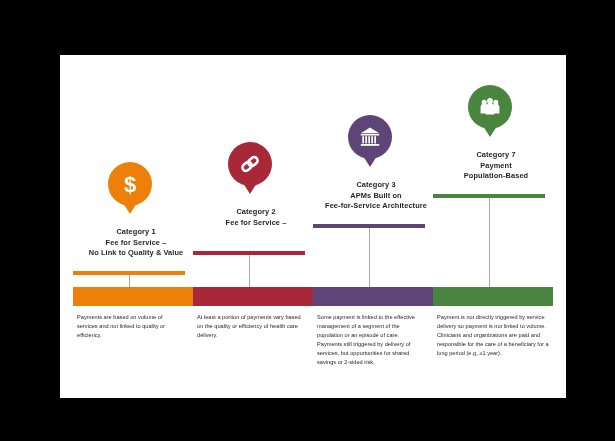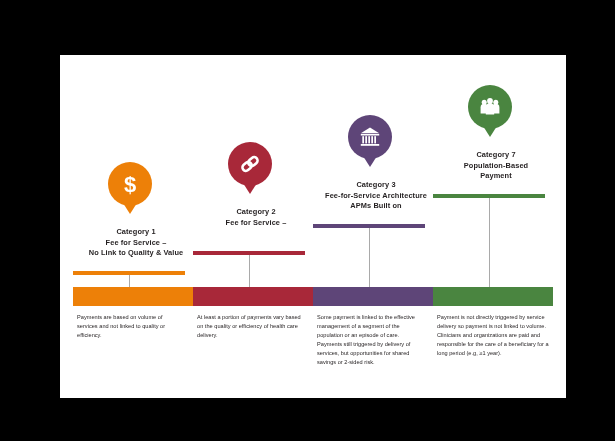--- a/index.html
+++ b/index.html
@@ -143,44 +143,44 @@
           <rect x="11.3" y="12.2" width="1.7" height="7.2"></rect>
           <rect x="14.3" y="12.2" width="1.7" height="7.2"></rect>
           <rect x="17.3" y="12.2" width="1.7" height="7.2"></rect>
           <rect x="3.8" y="20.0" width="18.4" height="1.8"></rect>
         </g>
       </svg>
     </span>
   </div>
   <div class="cat" style="left:240px; top:125px; width:152px;">
     <div class="cat-num">Category 3</div>
+    <div class="cat-desc">APMs Built on</div>
     <div class="cat-desc">Fee-for-Service Architecture</div>
-    <div class="cat-desc">APMs Built on</div>
   </div>
   <div class="catbar" style="left:253px; top:169px; width:112px; background:#5E4578;"></div>
   <div class="connector" style="left:309px; top:173px; height:59px;"></div>
 
   <div class="pin" style="left:408px; top:30px; background:#4A8540; color:#4A8540;">
     <span>
       <svg width="26" height="26" viewBox="0 0 26 26">
         <g fill="#ffffff">
           <circle cx="7.2" cy="8.2" r="2.5"></circle>
           <path d="M3.6 19.4 V13.4 a3.6 3.6 0 0 1 7.2 0 v6z"></path>
           <circle cx="18.8" cy="8.2" r="2.5"></circle>
           <path d="M15.2 19.4 V13.4 a3.6 3.6 0 0 1 7.2 0 v6z"></path>
           <circle cx="13" cy="7.0" r="2.9"></circle>
           <path d="M8.8 20.6 V13.2 a4.2 4.2 0 0 1 8.4 0 v7.4z"></path>
         </g>
       </svg>
     </span>
   </div>
   <div class="cat" style="left:360px; top:95px; width:152px;">
     <div class="cat-num">Category 7</div>
+    <div class="cat-desc">Payment</div>
     <div class="cat-desc">Population-Based</div>
-    <div class="cat-desc">Payment</div>
   </div>
   <div class="catbar" style="left:373px; top:139px; width:112px; background:#4A8540;"></div>
   <div class="connector" style="left:429px; top:143px; height:89px;"></div>
 
   <div id="band">
     <div class="seg" style="background:#ED8008;"></div>
     <div class="seg" style="background:#A82839;"></div>
     <div class="seg" style="background:#5E4578;"></div>
     <div class="seg" style="background:#4A8540;"></div>
   </div>

